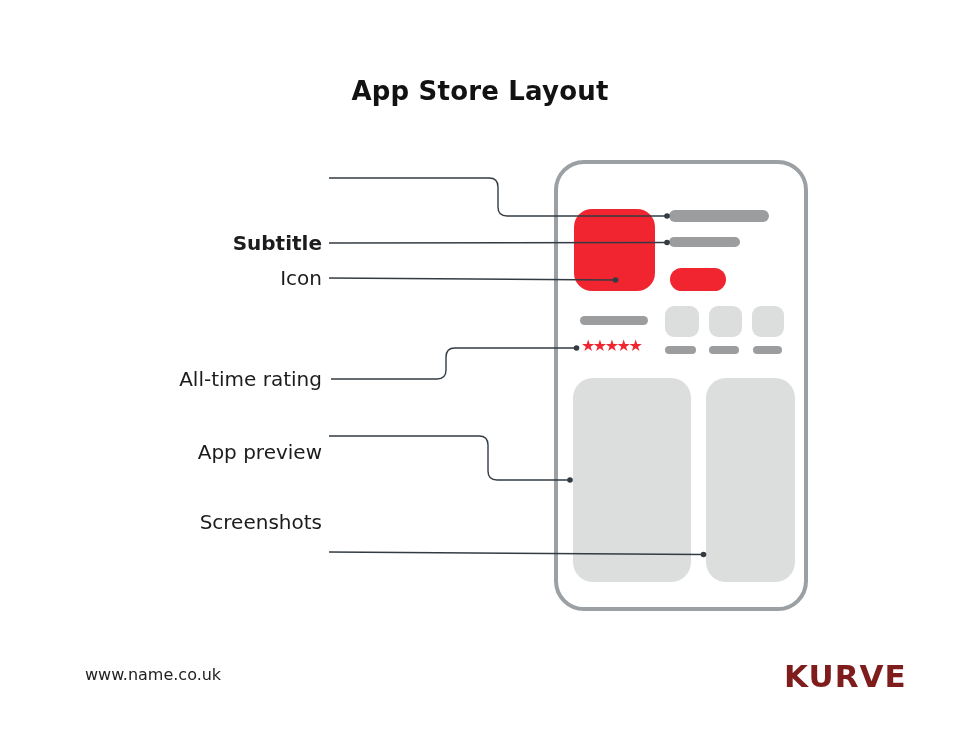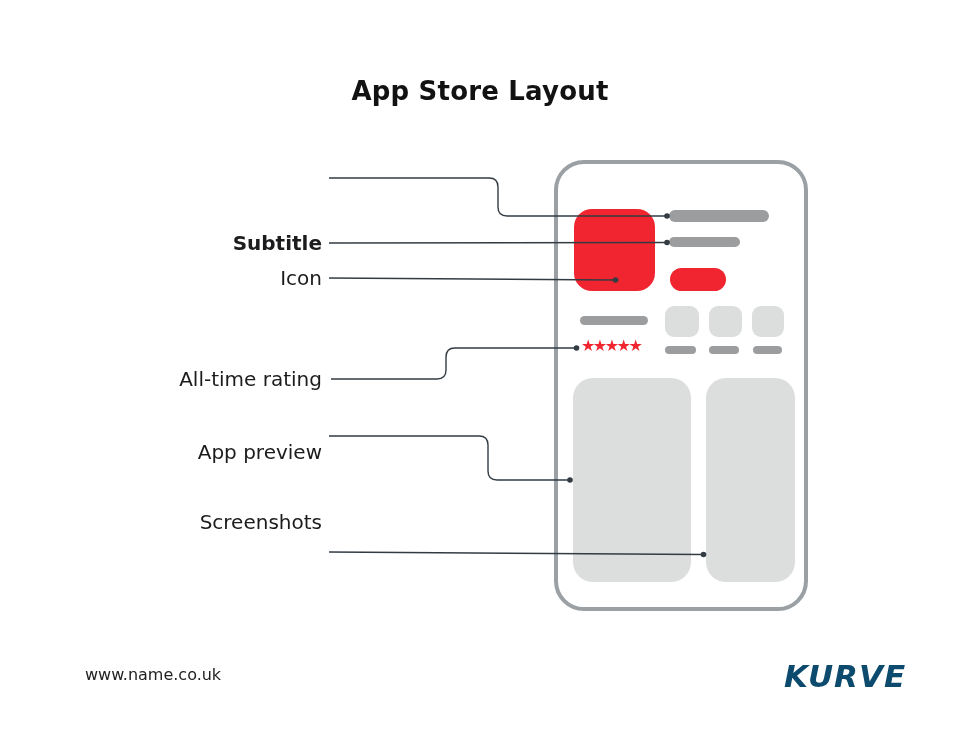--- a/index.html
+++ b/index.html
@@ -136,22 +136,21 @@
     left: 85px; top: 665px;
     font-size: 16px;
     color: #222222;
   }
   .brand-logo {
     position: absolute;
     left: 784px; top: 658px;
     font-size: 31px;
     font-weight: 700;
     letter-spacing: 1px;
-    color: #0c4a6e;
-    font-style: italic;
+    color: #7f1d1d;
   }
 </style>
 </head>
 <body>
 
 <div class="canvas">
 
   <h1 class="diagram-title">App Store Layout</h1>
 
   <div class="ann-label lbl-subtitle">Subtitle</div>

